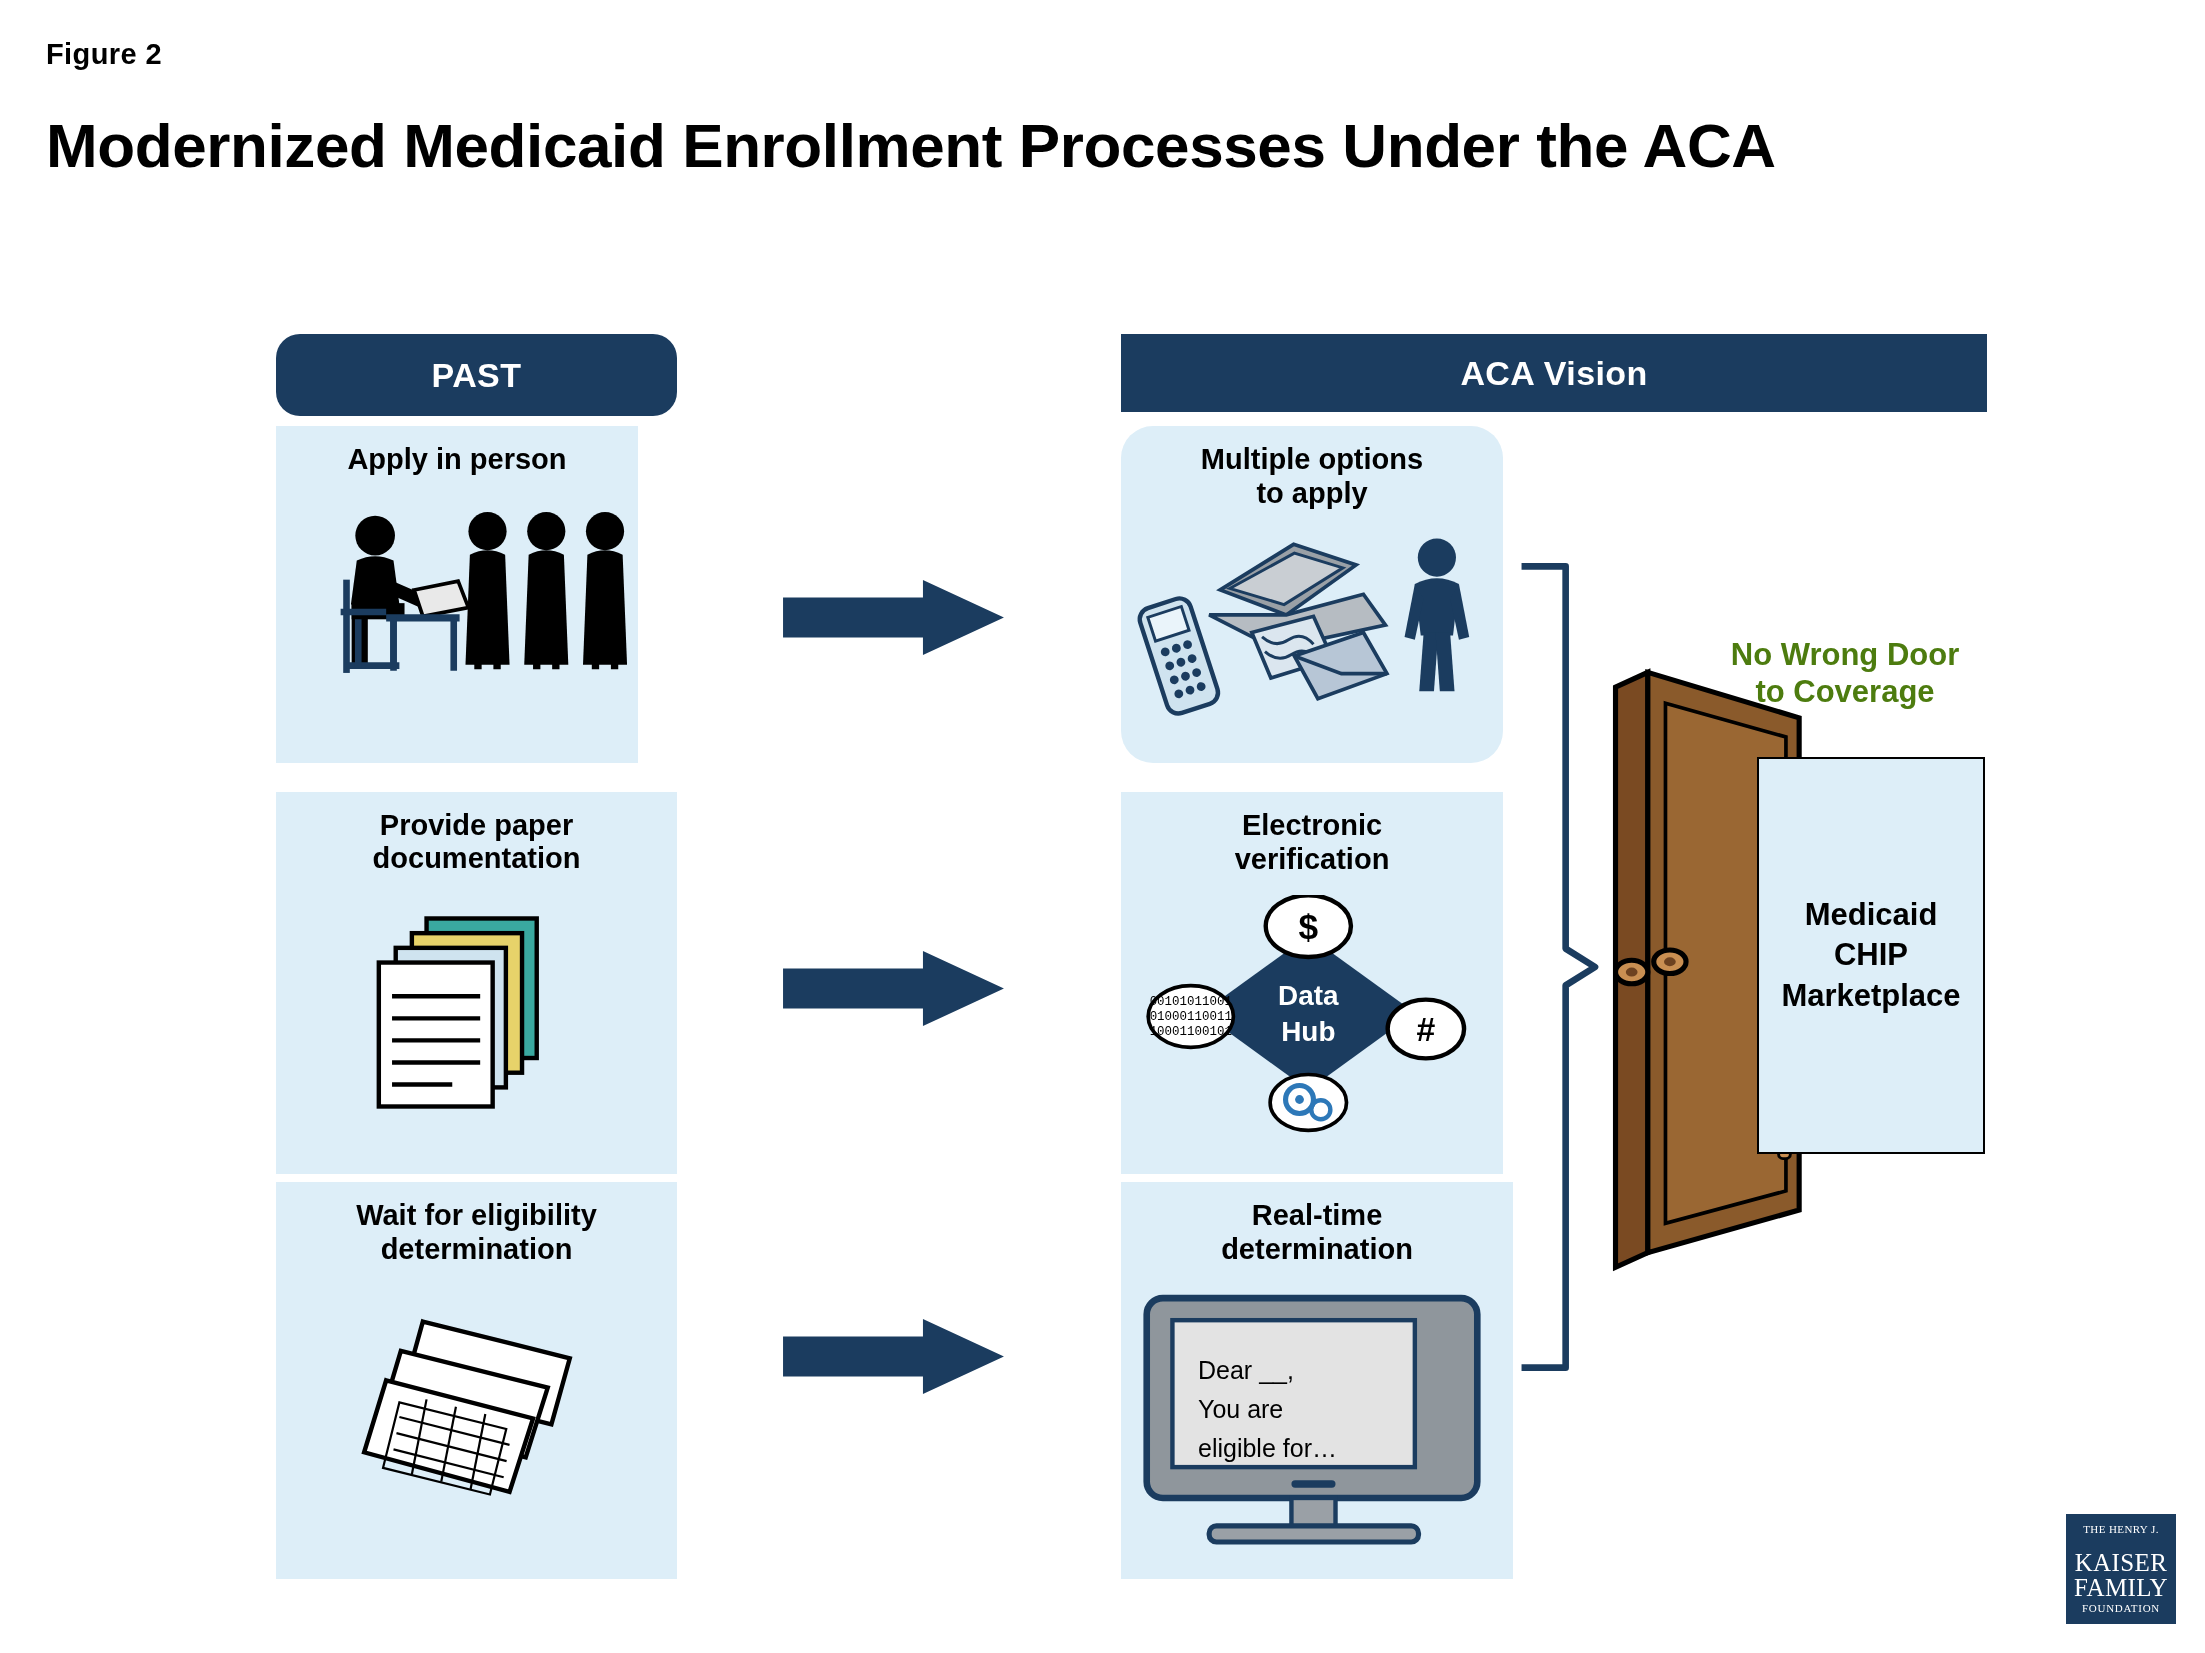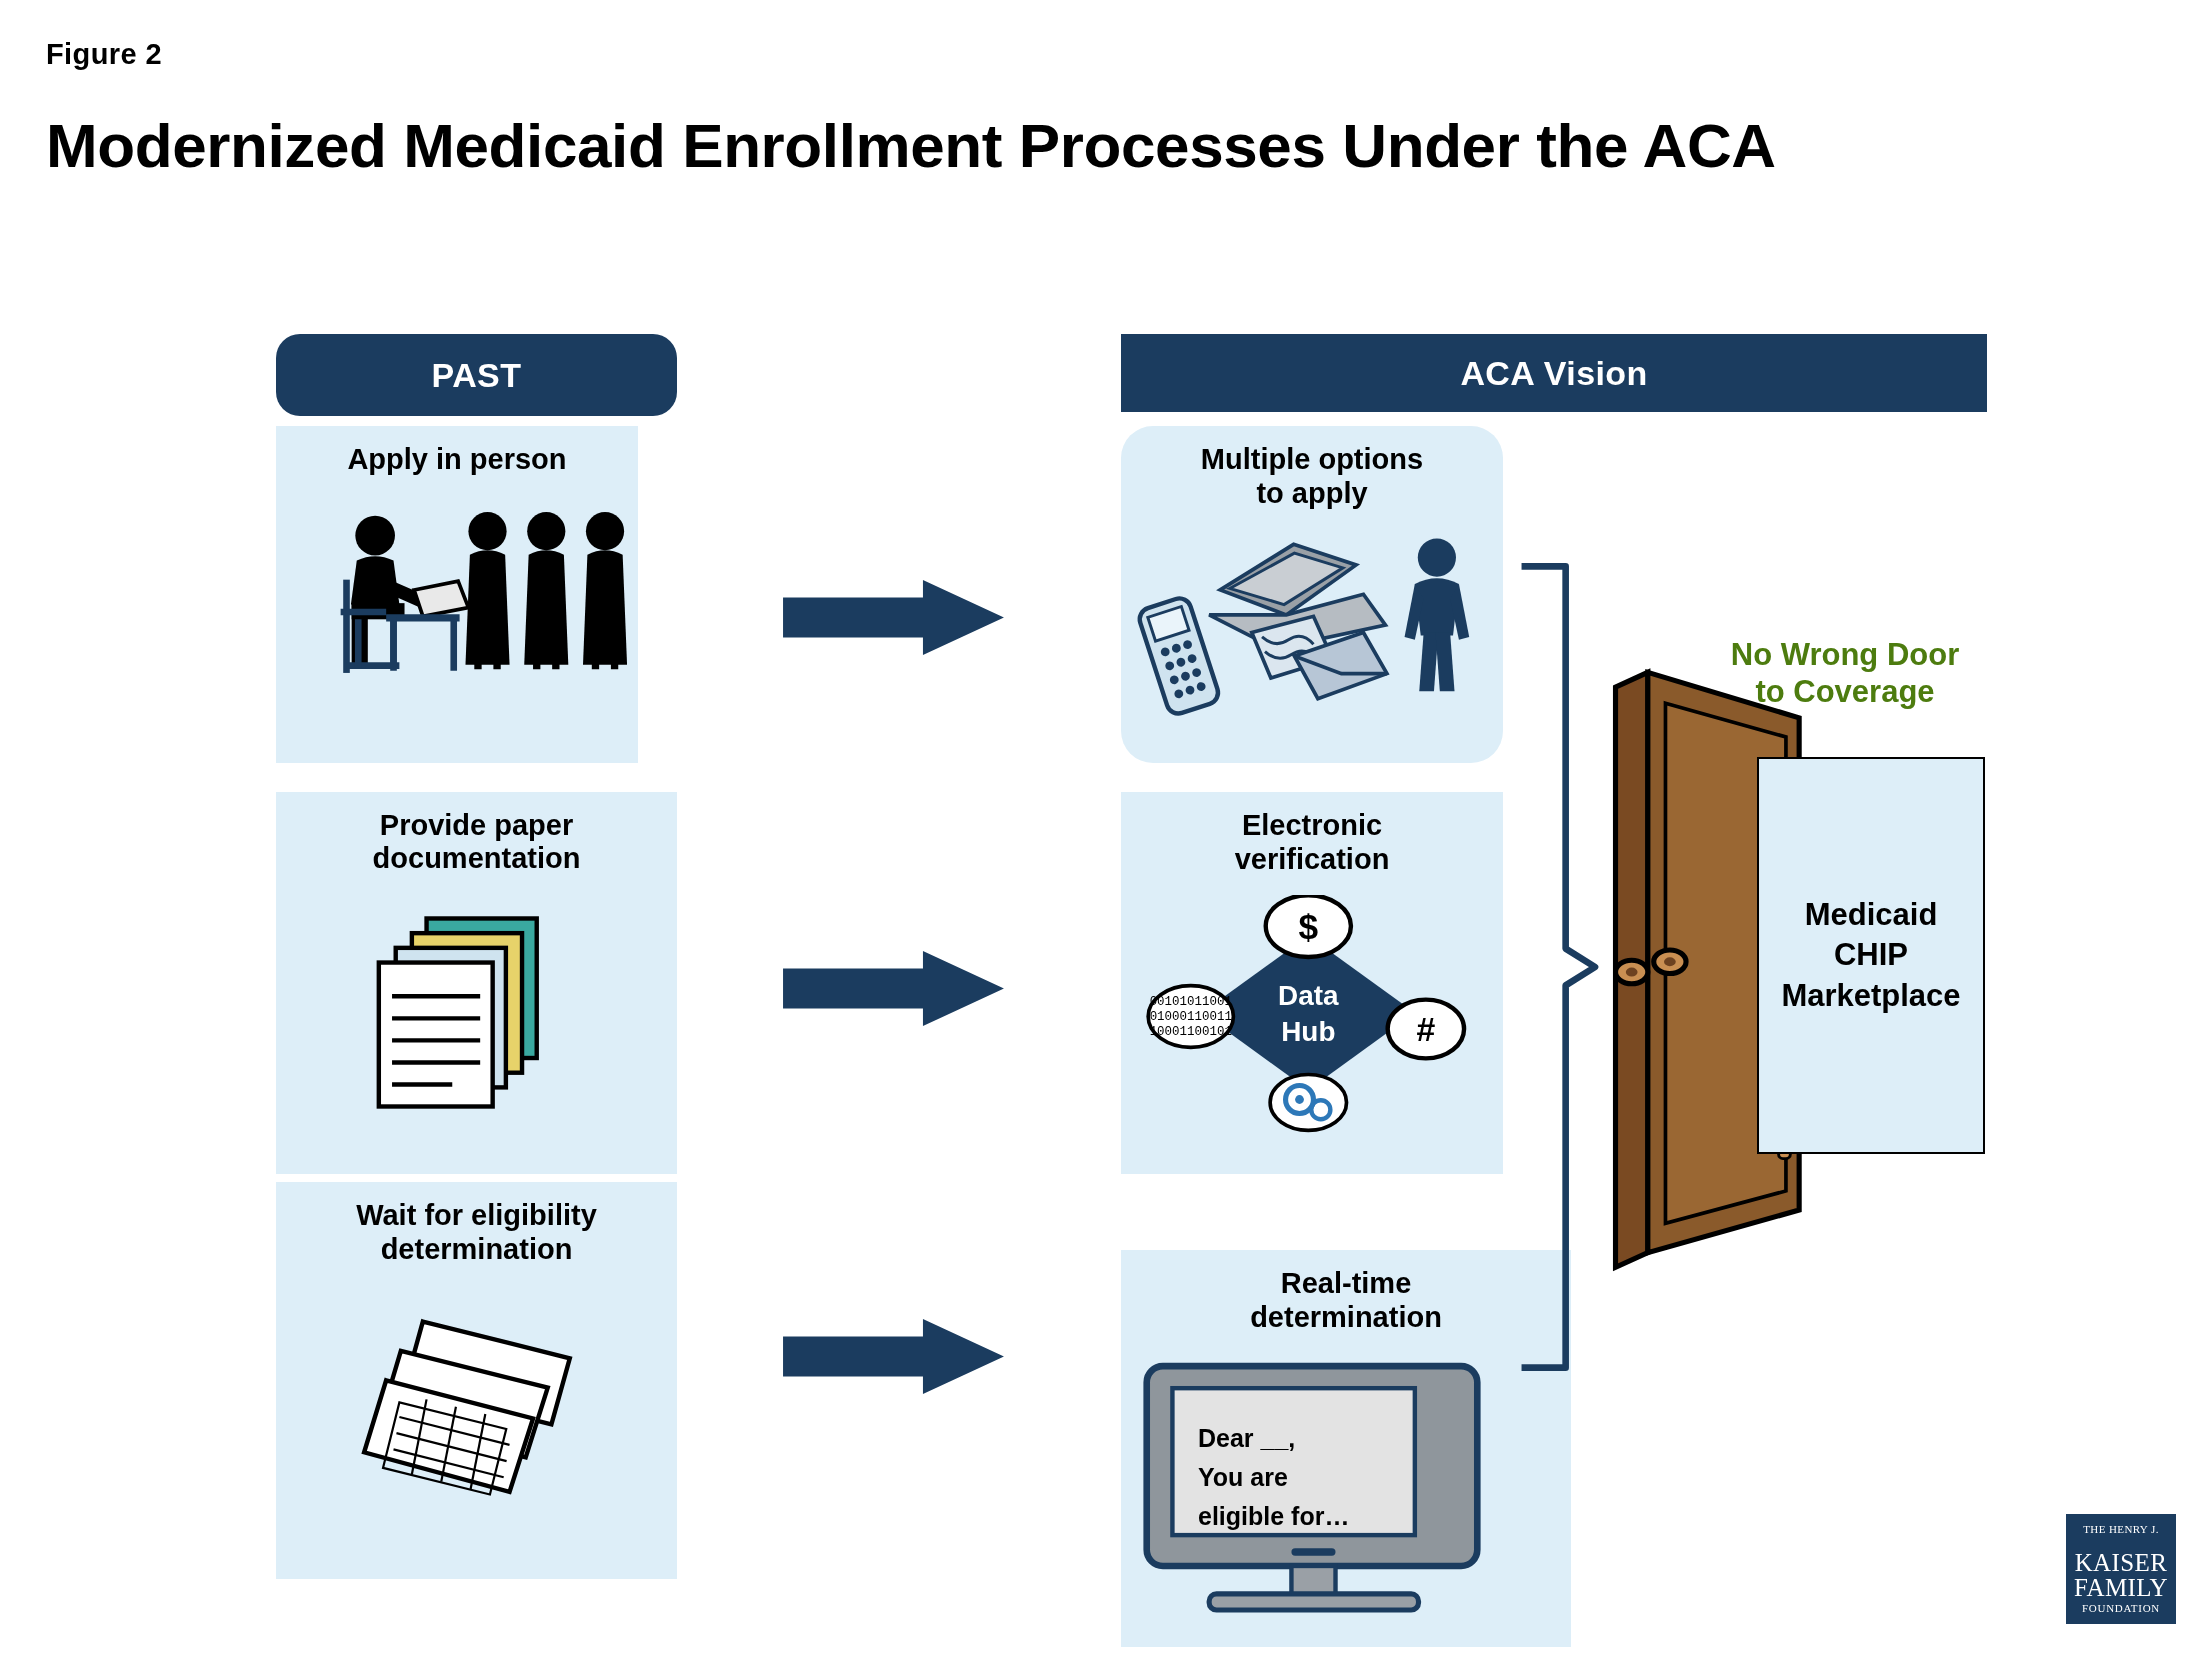--- a/index.html
+++ b/index.html
@@ -80,21 +80,21 @@
   }
 
   
   #past-panel-1 { left: 276px; top: 426px;  width: 362px; height: 337px; }
   #past-panel-2 { left: 276px; top: 792px; width: 401px; height: 382px; }
   #past-panel-3 { left: 276px; top: 1182px; width: 401px; height: 397px; }
 
   
   #aca-panel-1 { left: 1121px; top: 426px;  width: 382px; height: 337px; border-radius: 32px; }
   #aca-panel-2 { left: 1121px; top: 792px; width: 382px; height: 382px; }
-  #aca-panel-3 { left: 1121px; top: 1250px; width: 450px; height: 397px; }
+  #aca-panel-3 { left: 1121px; top: 1182px; width: 392px; height: 397px; }
 
   
   .arrow {
     position: absolute;
     width: 221px;
     height: 81px;
   }
 
   
   #no-wrong-door-label {
@@ -152,21 +152,21 @@
 
   
   .hub-text {
     font-size: 38px;
     font-weight: bold;
     fill: #ffffff;
   }
   .screen-text {
     position: absolute;
     font-size: 25px;
-    font-weight: bold;
+    font-weight: normal;
     color: #000000;
     line-height: 1.25;
   }
 </style>
 </head>
 <body>
 
 <div id="figure-label">Figure 2</div>
 <div id="page-title">Modernized Medicaid Enrollment Processes Under the ACA</div>
 

